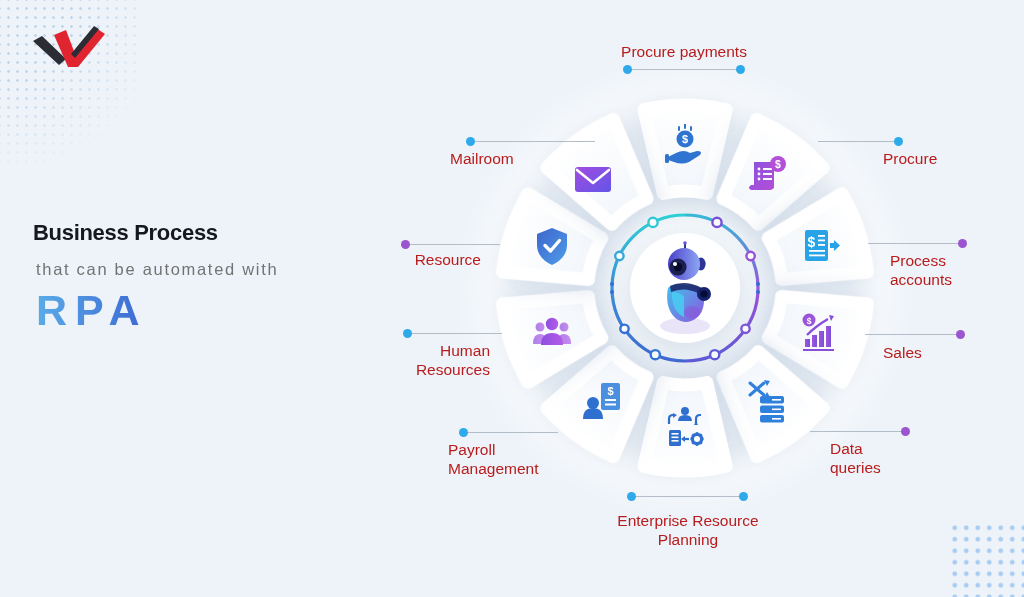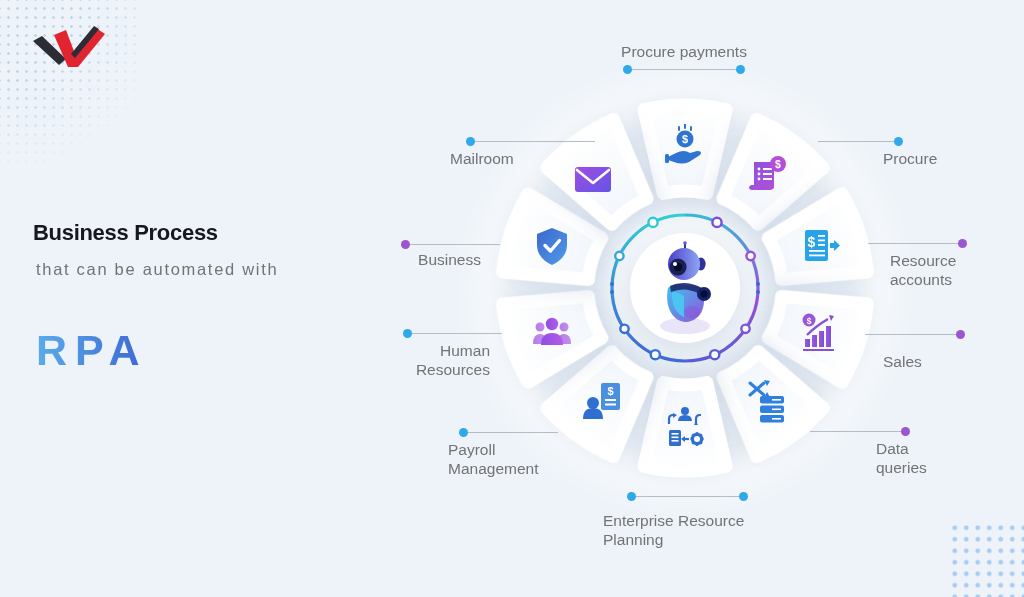--- a/index.html
+++ b/index.html
@@ -23,40 +23,40 @@
   }
   .dots-br{
     right:0;bottom:0;width:78px;height:78px;
     background-image:radial-gradient(circle,#a9cdf2 2.2px,rgba(169,205,242,0) 2.6px);
     background-size:11.5px 11.5px;background-position:3px 3px;
   }
 
   
   .title{left:33px;top:220px;font-size:22px;font-weight:700;letter-spacing:-.3px;color:#16181d;}
   .subtitle{left:36px;top:260px;font-size:16.5px;font-weight:500;letter-spacing:1.7px;color:#737373;}
-  .rpa{left:36px;top:286px;font-size:43px;font-weight:800;letter-spacing:8px;color:#3d6bd6;margin-top:40px;}
+  .rpa{left:36px;top:286px;font-size:43px;font-weight:800;letter-spacing:8px;color:#3d6bd6;}
   @supports ((-webkit-background-clip:text) or (background-clip:text)){
     .rpa{
       background:linear-gradient(90deg,#5aabe8 0%,#3c67d2 100%);
       -webkit-background-clip:text;background-clip:text;color:transparent;
     }
   }
 
   
   .wheel-glow{
     left:473px;top:76px;width:424px;height:424px;border-radius:50%;
     background:rgba(255,255,255,.55);filter:blur(14px);
   }
   .petal{filter:drop-shadow(0 9px 12px rgba(143,165,198,.38));}
   .centercirc{filter:drop-shadow(0 8px 14px rgba(143,165,198,.35));}
 
   
   .line{height:1px;background:#b3bdc8;}
   .dot{width:9px;height:9px;border-radius:50%;background:#2ea9ea;}
-  .seg-label{font-size:15.5px;line-height:1.22;color:#737373;}
+  .seg-label{font-size:15.5px;line-height:1.22;color:#b91c1c;}
 </style>
 </head>
 <body>
 
 <div class="abs dots-tl"></div>
 <div class="abs dots-br"></div>
 
 <svg class="abs" style="left:30px;top:22px" width="82" height="50" viewBox="0 0 82 50">
   <polygon points="3,19 12,14 36,37 29,43" fill="#2c2c34"></polygon>
   <polygon points="24,13 36,8 45,32 66,6 75,12 48,45 38,45" fill="#e02430"></polygon>
@@ -314,42 +314,42 @@
 <div class="abs dot" style="left: 623px; top: 65px; background: rgb(46, 169, 234);"></div>
 <div class="abs dot" style="left: 736px; top: 65px; background: rgb(46, 169, 234);"></div>
 <div class="abs seg-label" style="left:614px;top:43px;width:140px;text-align:center">Procure payments</div>
 
 <div class="abs line" style="left:818px;top:141px;width:80px"></div>
 <div class="abs dot" style="left: 894px; top: 137px; background: rgb(46, 169, 234);"></div>
 <div class="abs seg-label" style="left:883px;top:150px">Procure</div>
 
 <div class="abs line" style="left:868px;top:243px;width:94px"></div>
 <div class="abs dot" style="left: 958px; top: 239px; background: rgb(154, 85, 207);"></div>
-<div class="abs seg-label" style="left:890px;top:252px;width:76px">Resource accounts</div>
+<div class="abs seg-label" style="left:890px;top:252px;width:76px">Process accounts</div>
 
 <div class="abs line" style="left:865px;top:334px;width:95px"></div>
 <div class="abs dot" style="left: 956px; top: 330px; background: rgb(154, 85, 207);"></div>
-<div class="abs seg-label" style="left:883px;top:353px">Sales</div>
+<div class="abs seg-label" style="left:883px;top:344px">Sales</div>
 
 <div class="abs line" style="left:810px;top:431px;width:95px"></div>
 <div class="abs dot" style="left: 901px; top: 427px; background: rgb(154, 85, 207);"></div>
-<div class="abs seg-label" style="left:876px;top:440px;width:66px">Data queries</div>
+<div class="abs seg-label" style="left:830px;top:440px;width:66px">Data queries</div>
 
 <div class="abs line" style="left:632px;top:496px;width:111px"></div>
 <div class="abs dot" style="left: 627px; top: 492px; background: rgb(46, 169, 234);"></div>
 <div class="abs dot" style="left: 739px; top: 492px; background: rgb(46, 169, 234);"></div>
-<div class="abs seg-label" style="left:603px;top:512px;width:170px;text-align:left">Enterprise Resource Planning</div>
+<div class="abs seg-label" style="left:603px;top:512px;width:170px;text-align:center">Enterprise Resource Planning</div>
 
 <div class="abs line" style="left:463px;top:432px;width:95px"></div>
 <div class="abs dot" style="left: 459px; top: 428px; background: rgb(46, 169, 234);"></div>
 <div class="abs seg-label" style="left:448px;top:441px;width:110px;text-align:left">Payroll Management</div>
 
 <div class="abs line" style="left:407px;top:333px;width:95px"></div>
 <div class="abs dot" style="left: 403px; top: 329px; background: rgb(46, 169, 234);"></div>
 <div class="abs seg-label" style="left:380px;top:342px;width:110px;text-align:right">Human Resources</div>
 
 <div class="abs line" style="left:405px;top:244px;width:95px"></div>
 <div class="abs dot" style="left: 401px; top: 240px; background: rgb(154, 85, 207);"></div>
-<div class="abs seg-label" style="left:381px;top:251px;width:100px;text-align:right">Business</div>
+<div class="abs seg-label" style="left:381px;top:251px;width:100px;text-align:right">Resource</div>
 
 <div class="abs line" style="left:470px;top:141px;width:125px"></div>
 <div class="abs dot" style="left: 466px; top: 137px; background: rgb(46, 169, 234);"></div>
 <div class="abs seg-label" style="left:450px;top:150px">Mailroom</div>
 
 </body></html>

